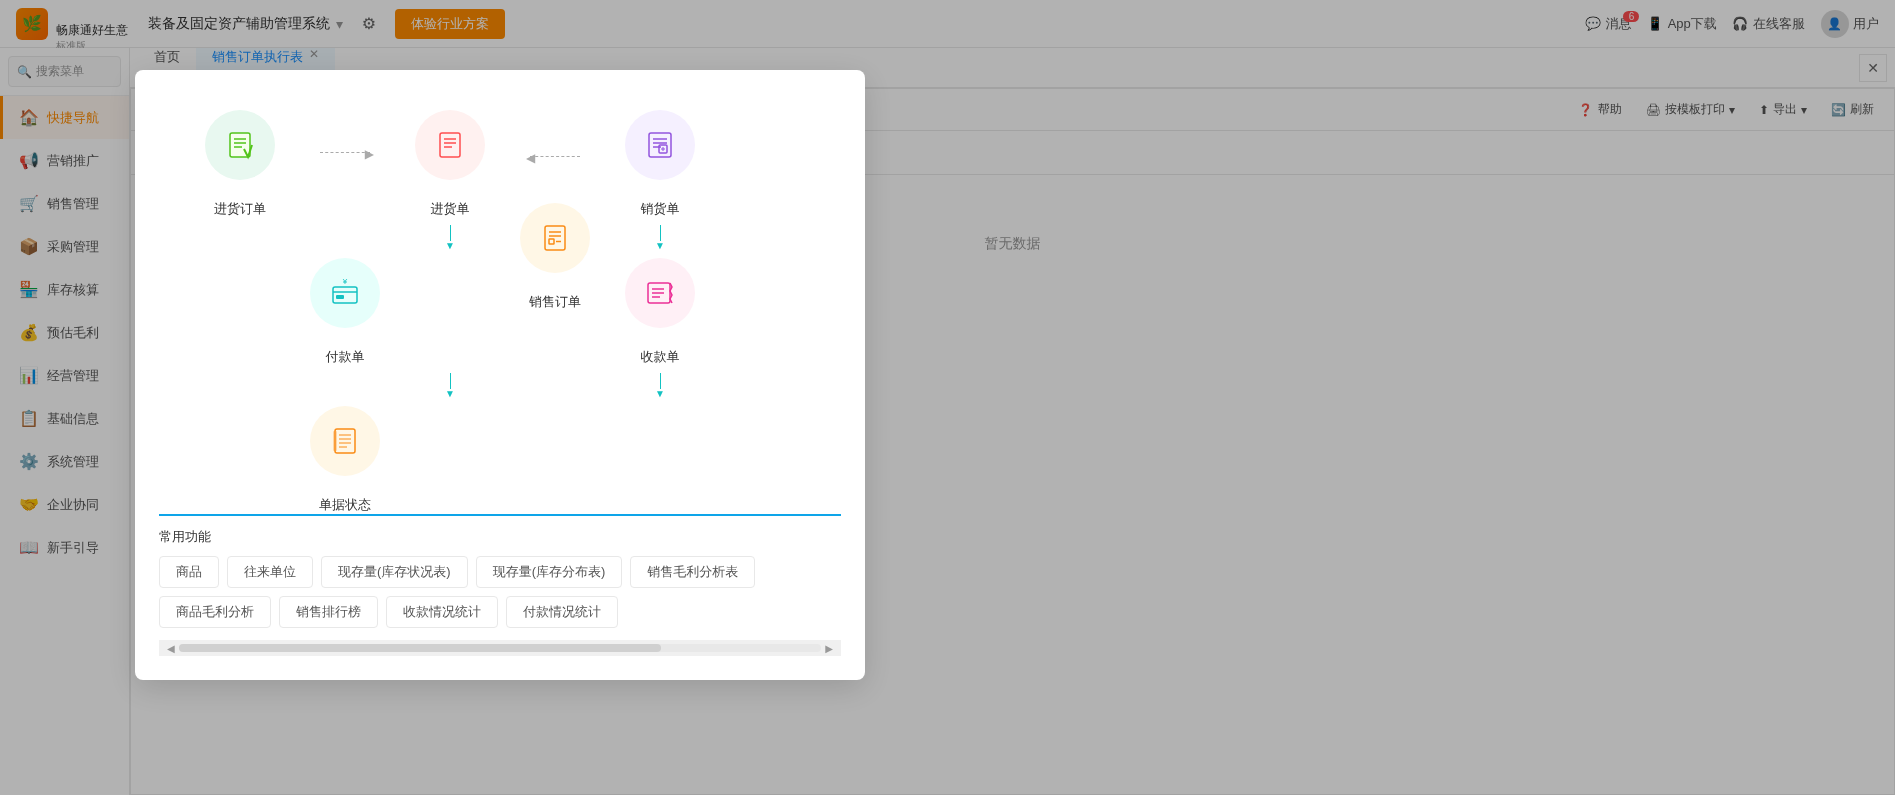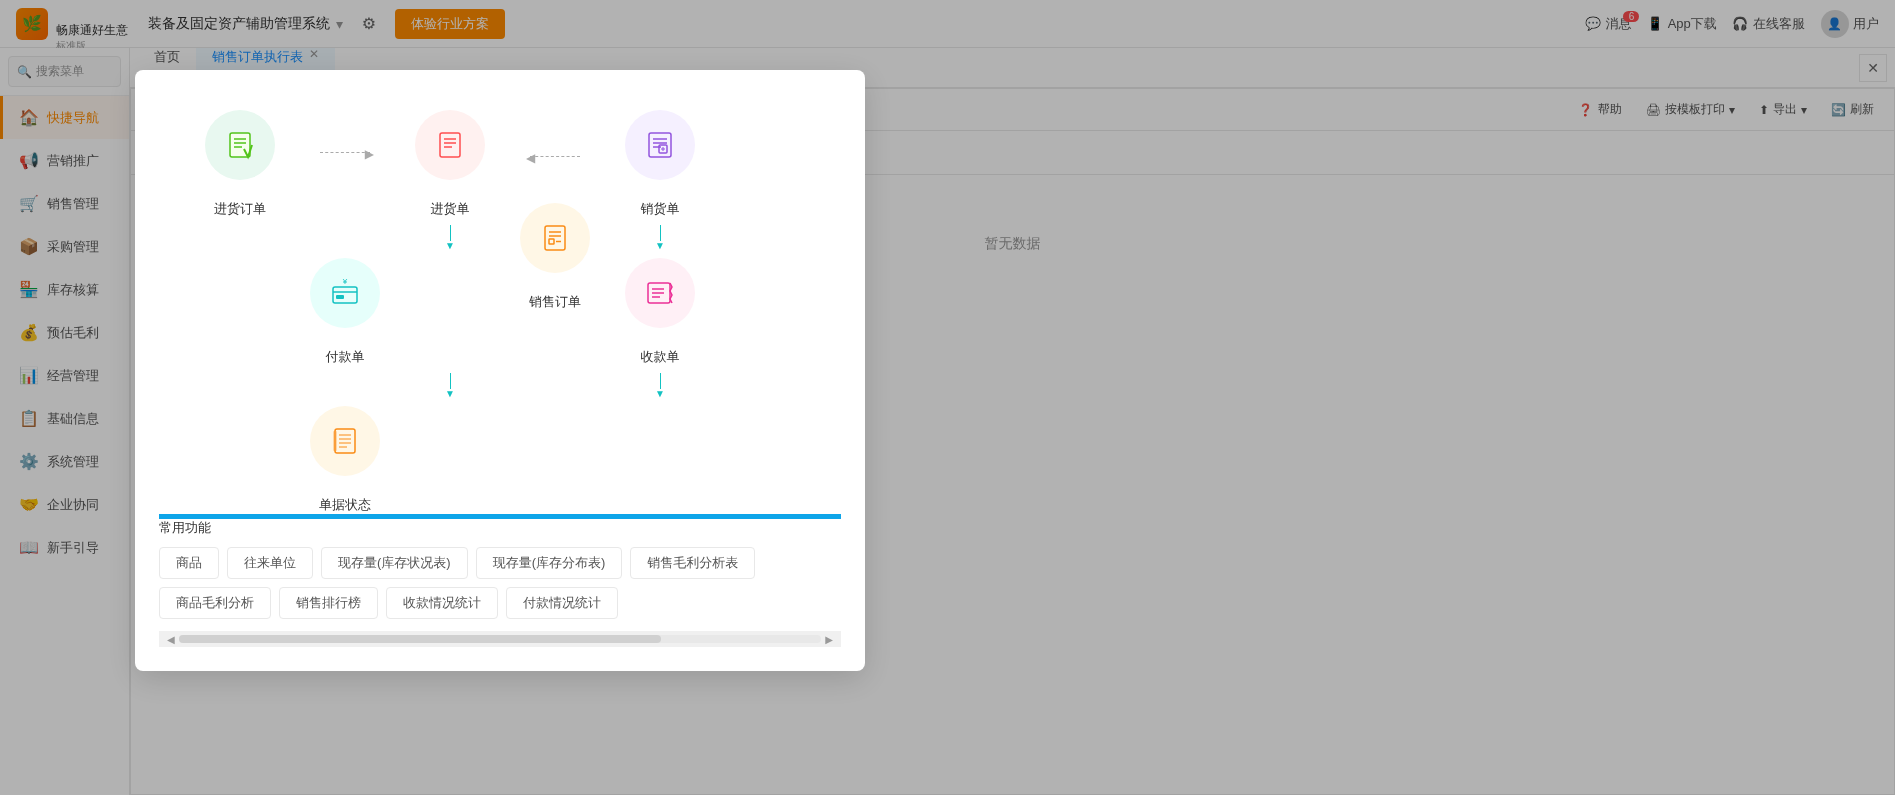--- a/index.html
+++ b/index.html
@@ -76,21 +76,21 @@
     .flow-circle.red { background: #fff1f0; color: #ff4d4f; }
     .flow-circle.purple { background: #f5f0ff; color: #9254de; }
     .flow-circle.orange { background: #fff7e6; color: #fa8c16; }
     .flow-circle.teal { background: #e6fffb; color: #13c2c2; }
     .flow-circle.pink { background: #fff0f6; color: #eb2f96; }
     .flow-label { font-size: 13px; color: #333; text-align: center; }
 
     .flow-grid { display: grid; grid-template-columns: 130px 80px 130px 80px 130px; grid-template-rows: auto 40px auto 40px auto; align-items: center; justify-items: center; }
 
     
-    .common-section { border-top: 5px solid #0ea5e9; padding-top: 0; }
+    .common-section { border-top: 2px solid #0ea5e9; padding-top: 12px; }
     .common-title { font-size: 13px; color: #333; margin-bottom: 10px; }
     .common-btns { display: flex; flex-wrap: wrap; gap: 8px; }
     .common-btn { border: 1px solid #e8e8e8; background: white; padding: 6px 16px; border-radius: 4px; font-size: 13px; color: #555; cursor: pointer; }
 
     
     .scroll-bar-area { height: 16px; background: #f0f0f0; display: flex; align-items: center; padding: 0 4px; margin-top: 12px; }
     .scroll-track { flex: 1; height: 8px; background: #e8e8e8; border-radius: 4px; position: relative; }
     .scroll-thumb { position: absolute; left: 0; top: 0; height: 8px; width: 75%; background: #d0d0d0; border-radius: 4px; }
     .scroll-arrow { color: #999; font-size: 10px; cursor: pointer; padding: 0 4px; }
 

